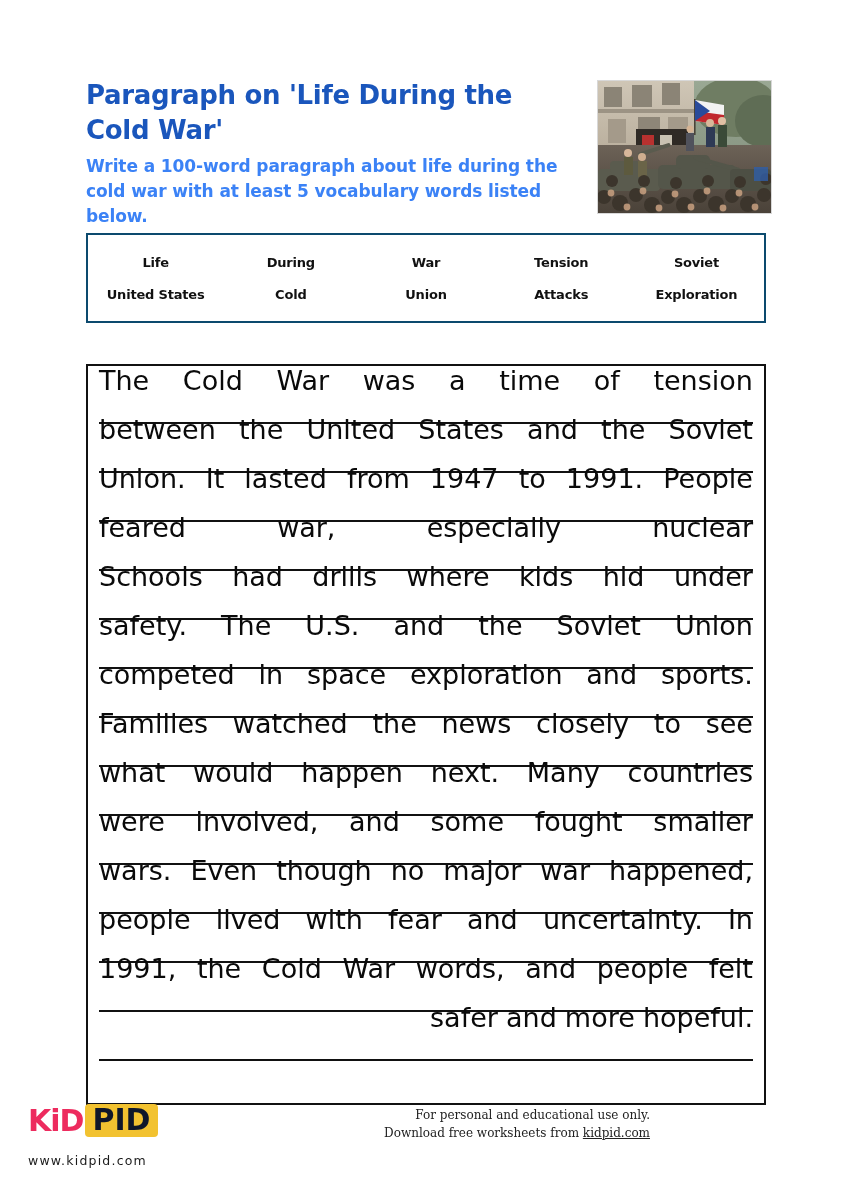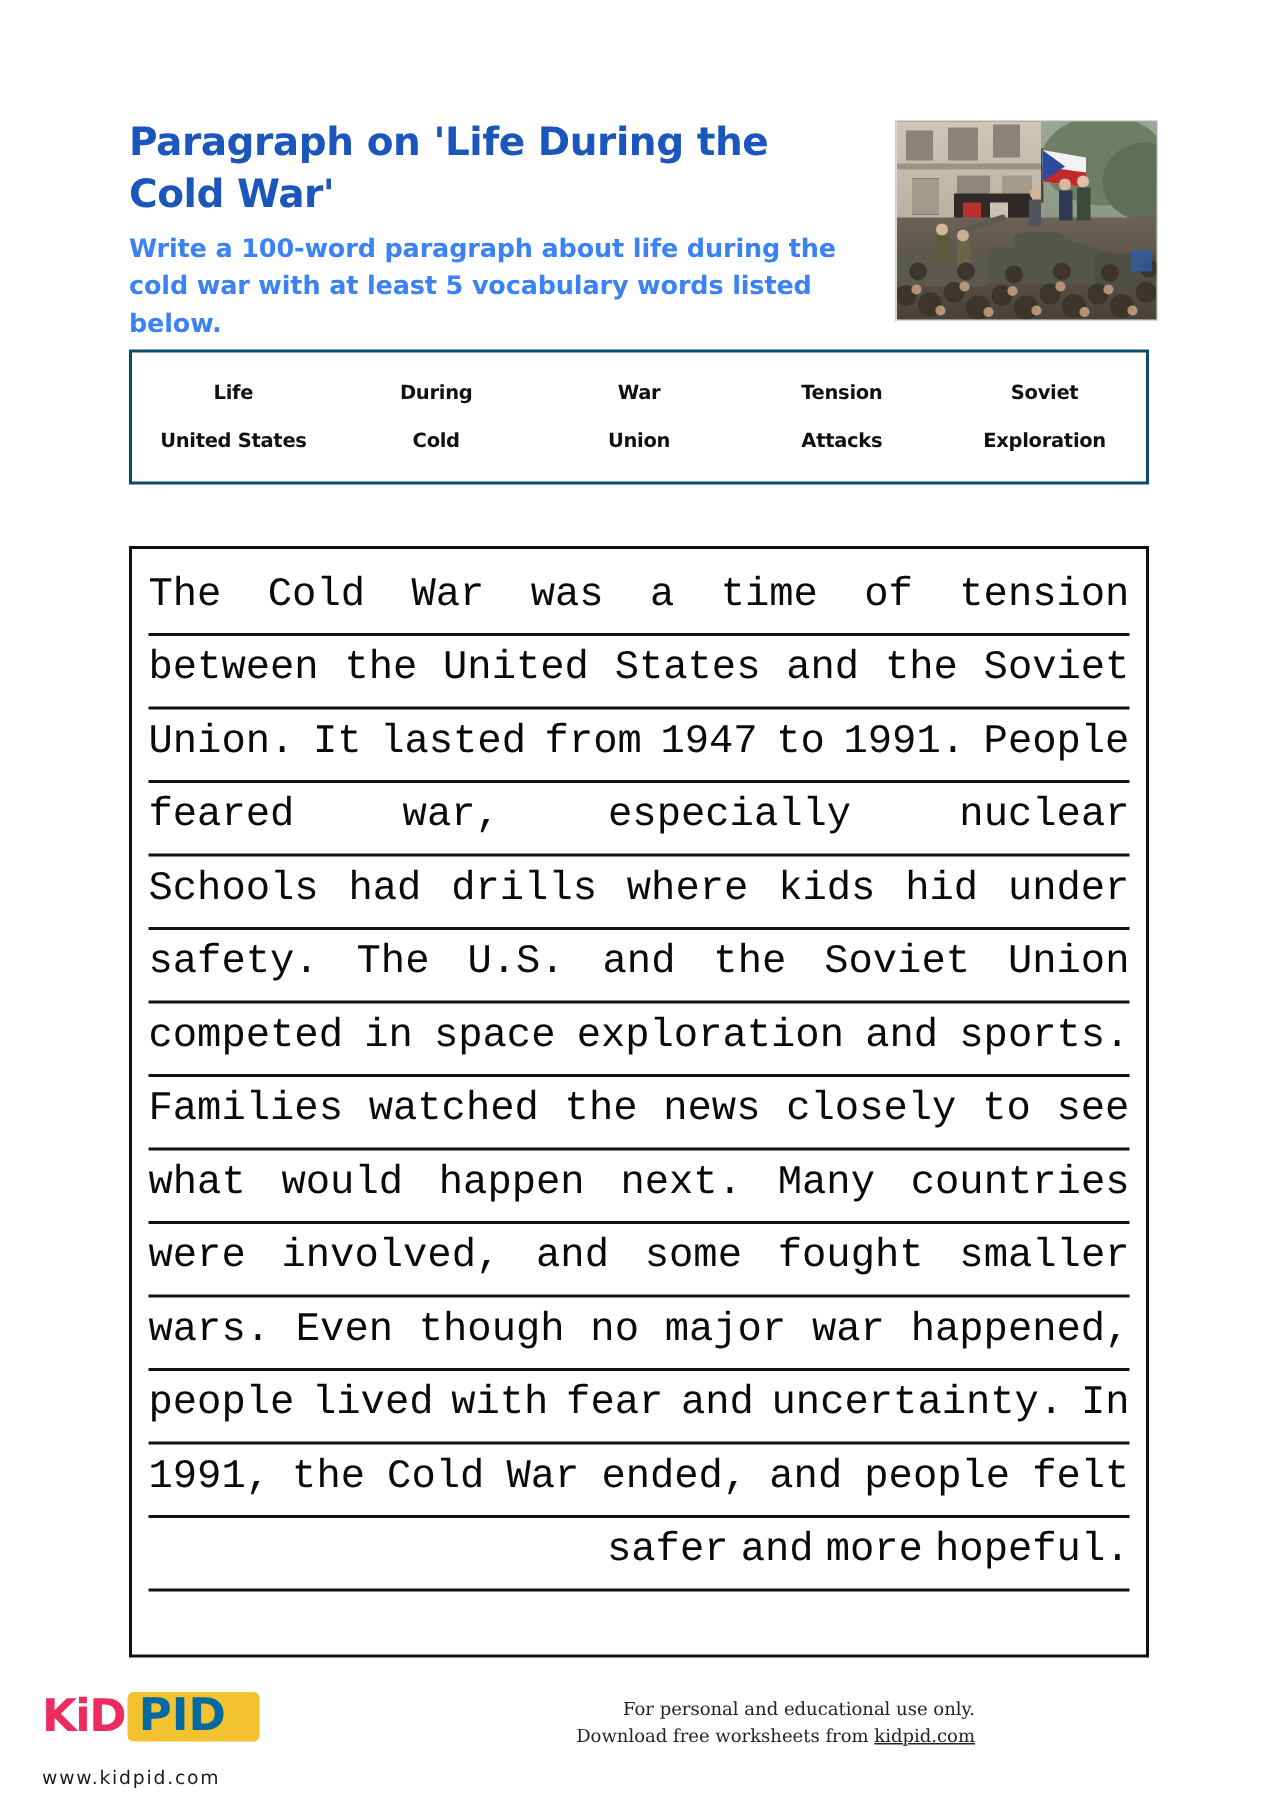--- a/index.html
+++ b/index.html
@@ -74,39 +74,38 @@
     height:49px;
     box-sizing:border-box;
     letter-spacing:0px;
     display:flex;
     align-items:flex-end;
   }
   .answer-line .ln{
     display:flex;
     width:100%;
     justify-content:space-between;
-    padding-bottom:0;
-    font-family:Liberation Mono, monospace;
+    padding-bottom:17px;
   }
   .answer-line.nojustify .ln{justify-content:flex-end;}
   .answer-line.nojustify .ln .w + .w{margin-left:0.30em;}
   .answer-line .w{white-space:pre;}
 
   
-  .footer{position:absolute;left:0;top:1120px;width:728px;height:80px;}
+  .footer{position:absolute;left:0;top:1096px;width:728px;height:80px;}
   .logo{position:absolute;left:28px;top:8px;}
   .logo-text{
     font-family:"DejaVu Sans",sans-serif;
     font-weight:bold;font-size:30px;line-height:30px;
     display:flex;align-items:center;letter-spacing:-1px;
   }
   .logo-kid{color:#ed2b5e;position:relative;}
   .logo-pid{
-    color:#0369a1;background:#f2c230;
-    border-radius:4px;padding:1px 22px 2px 7px;margin-left:2px;
+    color:#0f172a;background:#f2c230;
+    border-radius:4px;padding:1px 7px 2px 7px;margin-left:2px;
     letter-spacing:0px;
   }
   .logo-url{
     font-family:"DejaVu Sans",sans-serif;
     font-size:12.5px;color:#1b1b1b;
     letter-spacing:1.2px;margin-top:16px;
   }
   .credits{
     position:absolute;right:78px;top:10px;
     text-align:right;
@@ -376,21 +375,21 @@
           <span class="w">uncertainty.</span>
           <span class="w">In</span>
         </div>
       </div>
       <div class="answer-line">
         <div class="ln">
           <span class="w">1991,</span>
           <span class="w">the</span>
           <span class="w">Cold</span>
           <span class="w">War</span>
-          <span class="w">ended,</span>
+          <span class="w">words,</span>
           <span class="w">and</span>
           <span class="w">people</span>
           <span class="w">felt</span>
         </div>
       </div>
       <div class="answer-line nojustify">
         <div class="ln">
           <span class="w">safer</span>
           <span class="w">and</span>
           <span class="w">more</span>

